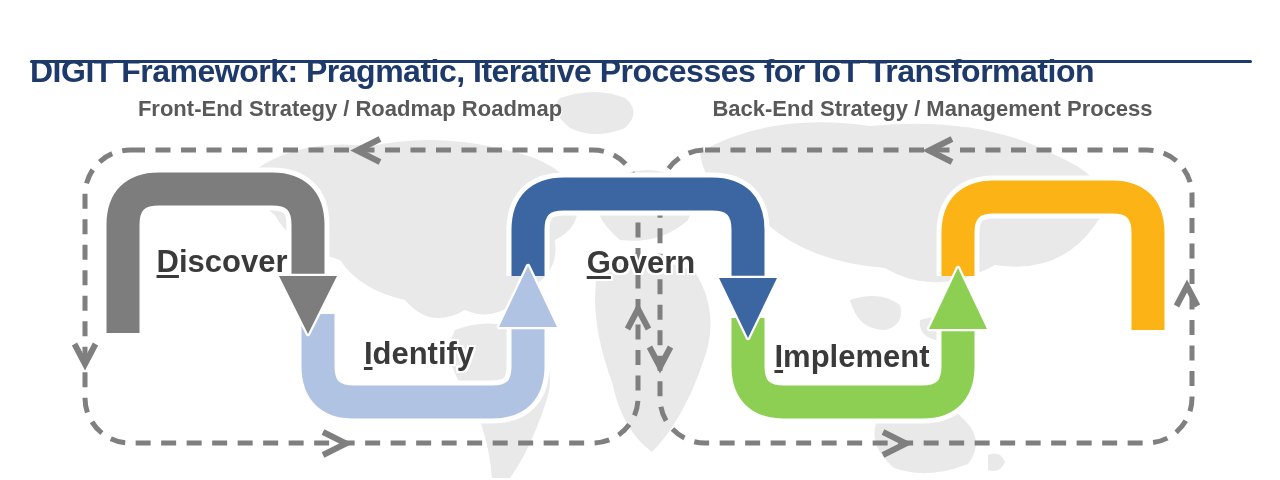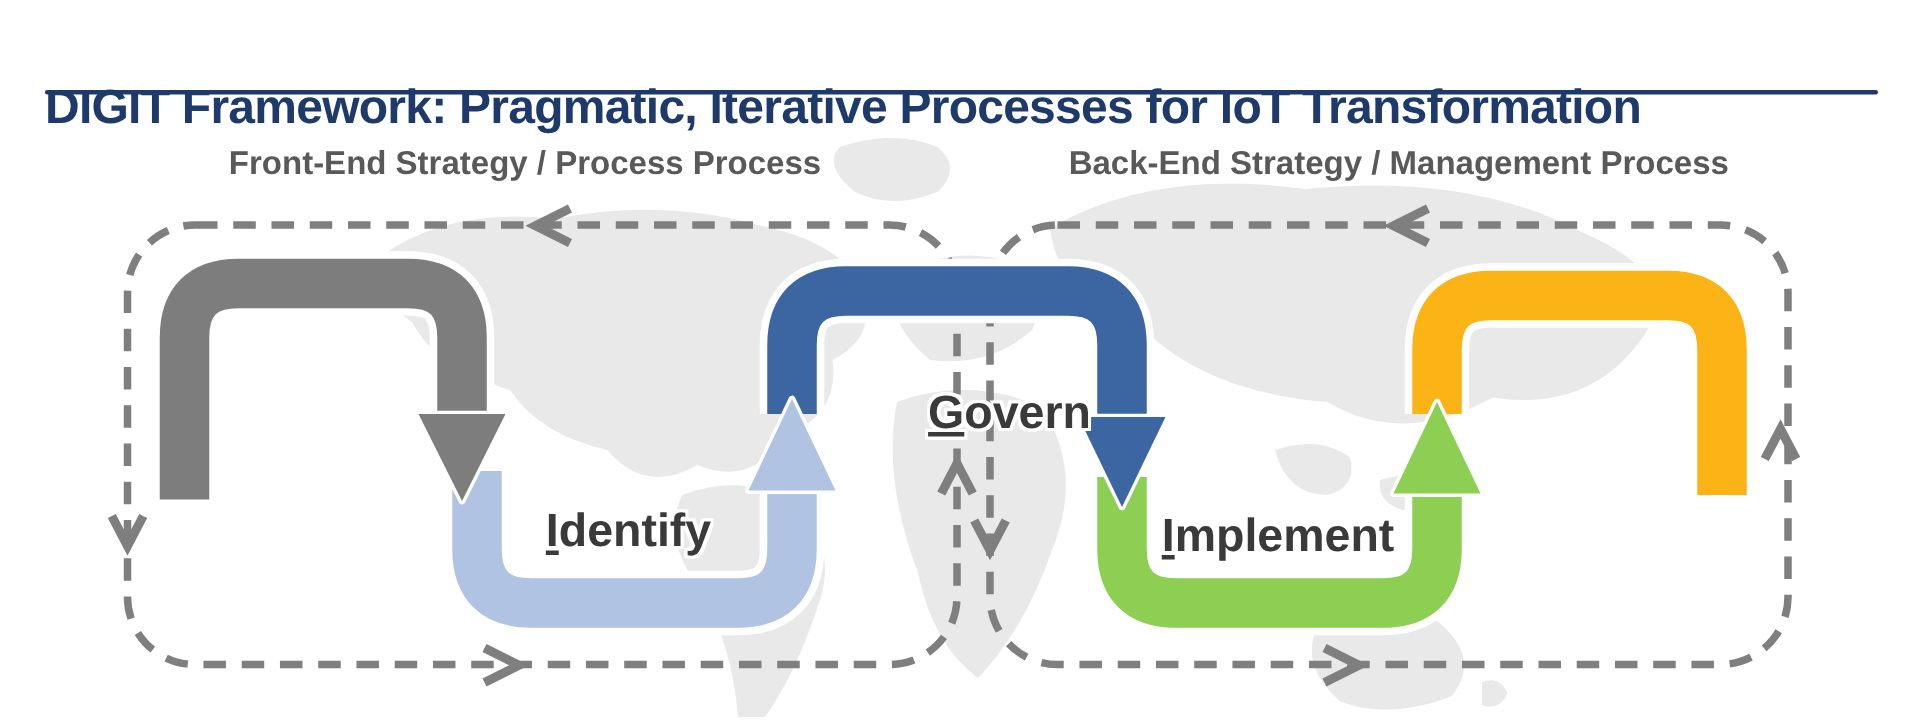--- a/index.html
+++ b/index.html
@@ -93,19 +93,20 @@
     <polygon class="head" points="719,278 777,278 748,338" fill="#3c66a1"></polygon>
 
     <path class="halo" d="M 958 276 L 958 233 Q 958 197 994 197 L 1112 197 Q 1148 197 1148 233 L 1148 330"></path>
     <path class="body" d="M 958 276 L 958 233 Q 958 197 994 197 L 1112 197 Q 1148 197 1148 233 L 1148 330" stroke="#fcb316"></path>
     <polygon class="head" points="929,329 987,329 958,268" fill="#8ccf52"></polygon>
   </svg>
 
   <div class="page-title">DIGIT Framework: Pragmatic, Iterative Processes for IoT Transformation</div>
   <div class="title-rule"></div>
 
-  <div class="section-label front">Front-End Strategy / Process Process</div>
+  <div class="section-label front">Front-End Strategy / Roadmap Roadmap</div>
   <div class="section-label back">Back-End Strategy / Management Process</div>
 
+  <div class="step-label uf" style="left:222px;top:262px;"><span class="ul">D</span>iscover</div>
   <div class="step-label uf" style="left:419px;top:354px;text-align:center;"><span class="ul">I</span>dentify</div>
-  <div class="step-label uf" style="left:641px;top:275px;margin-left:32px;"><span class="ul">G</span>overn</div>
+  <div class="step-label uf" style="left:641px;top:263px;"><span class="ul">G</span>overn</div>
   <div class="step-label uf" style="left:852px;top:357px;"><span class="ul">I</span>mplement</div>
 </div>
 
 </body></html>

